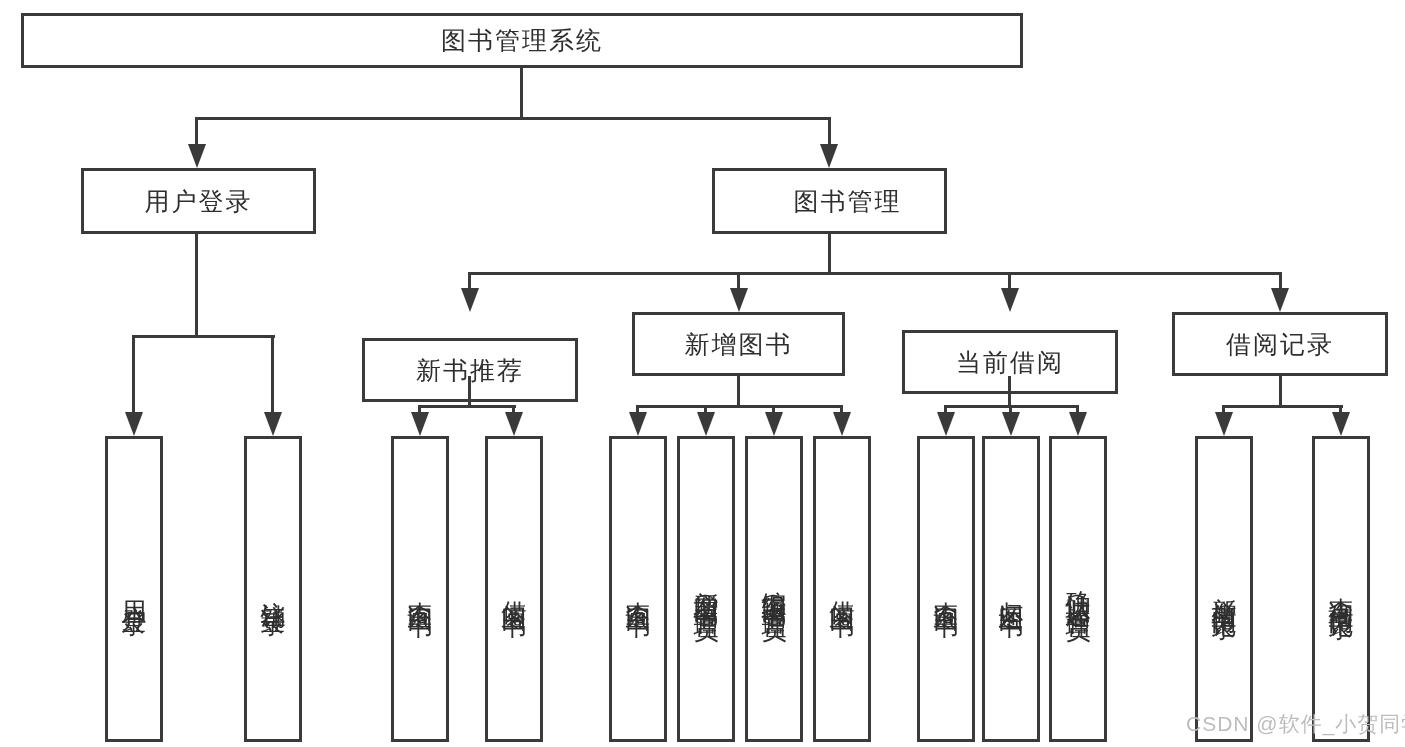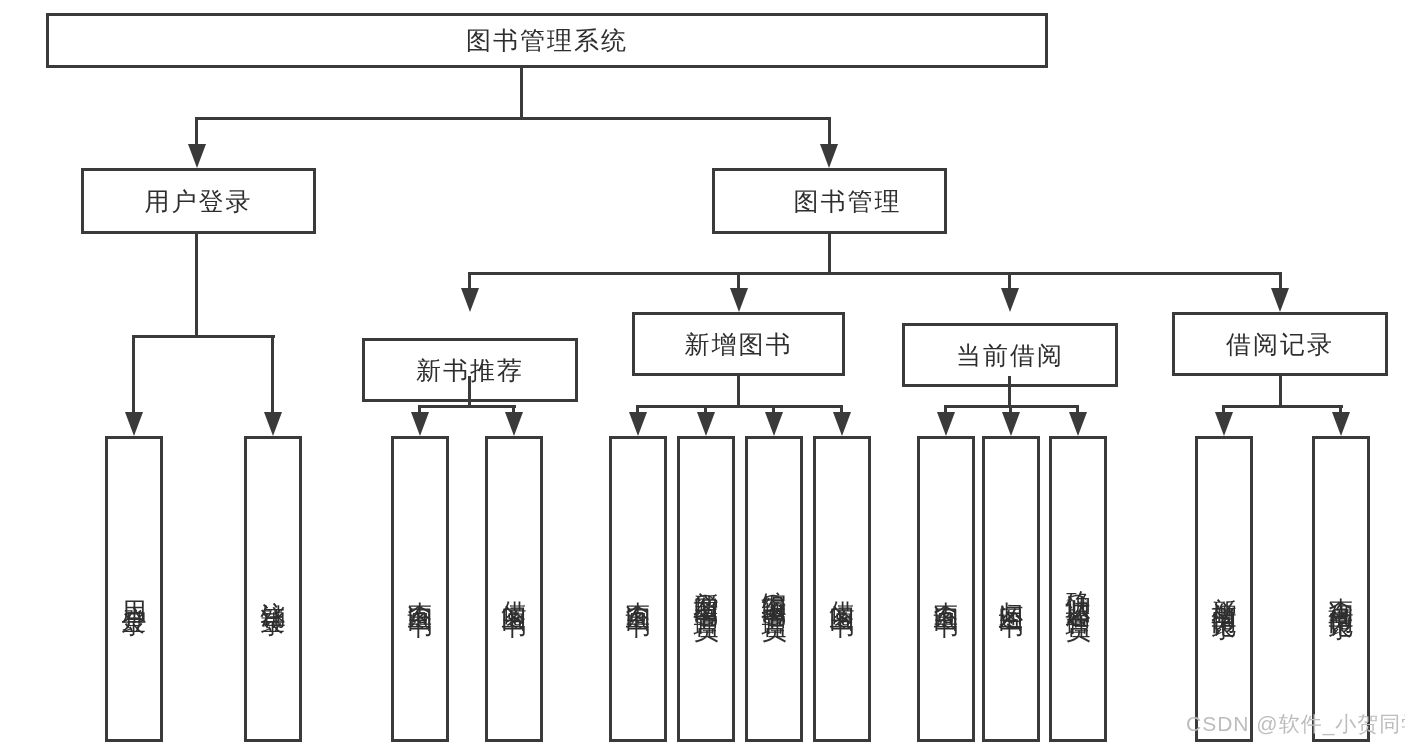--- a/index.html
+++ b/index.html
@@ -51,21 +51,21 @@
     font-size:21px;letter-spacing:1px;
     color:var(--watermark);
     z-index:10;white-space:nowrap;
   }
 </style>
 </head>
 <body>
 
 <div class="canvas">
 
-  <div class="hbox" style="left:21px;top:13px;width:1002px;height:55px;margin-left:25px;">图书管理系统</div>
+  <div class="hbox" style="left:21px;top:13px;width:1002px;height:55px;">图书管理系统</div>
 
   <div class="vline" style="left:520px;top:68px;height:52px;"></div>
   <div class="hline" style="left:196px;top:117px;width:635px;"></div>
   <div class="vline" style="left:195px;top:117px;height:33px;"></div>
   <div class="arrowhead" style="left:188px;top:144px;"></div>
   <div class="vline" style="left:828px;top:117px;height:33px;"></div>
   <div class="arrowhead" style="left:820px;top:144px;"></div>
 
   <div class="hbox" style="left:81px;top:168px;width:235px;height:66px;">用户登录</div>
   <div class="hbox" style="left:712px;top:168px;width:235px;height:66px;padding-left:36px;">图书管理</div>
@@ -83,21 +83,21 @@
   <div class="arrowhead" style="left:461px;top:288px;"></div>
   <div class="vline" style="left:737px;top:272px;height:20px;"></div>
   <div class="arrowhead" style="left:730px;top:288px;"></div>
   <div class="vline" style="left:1008px;top:272px;height:20px;"></div>
   <div class="arrowhead" style="left:1001px;top:288px;"></div>
   <div class="vline" style="left:1279px;top:272px;height:20px;"></div>
   <div class="arrowhead" style="left:1271px;top:288px;"></div>
 
   <div class="hbox" style="left:362px;top:312px;width:216px;height:64px;margin-top:26px;">新书推荐</div>
   <div class="hbox" style="left:632px;top:312px;width:213px;height:64px;">新增图书</div>
-  <div class="hbox" style="left:902px;top:323px;width:216px;height:64px;">当前借阅</div>
+  <div class="hbox" style="left:902px;top:330px;width:216px;height:64px;">当前借阅</div>
   <div class="hbox" style="left:1172px;top:312px;width:216px;height:64px;">借阅记录</div>
 
   <div class="vline" style="left:468px;top:376px;height:32px;"></div>
   <div class="hline" style="left:419px;top:405px;width:97px;"></div>
   <div class="vline" style="left:418px;top:405px;height:13px;"></div>
   <div class="arrowhead" style="left:411px;top:412px;"></div>
   <div class="vline" style="left:512px;top:405px;height:13px;"></div>
   <div class="arrowhead" style="left:505px;top:412px;"></div>
 
   <div class="vline" style="left:737px;top:376px;height:32px;"></div>

